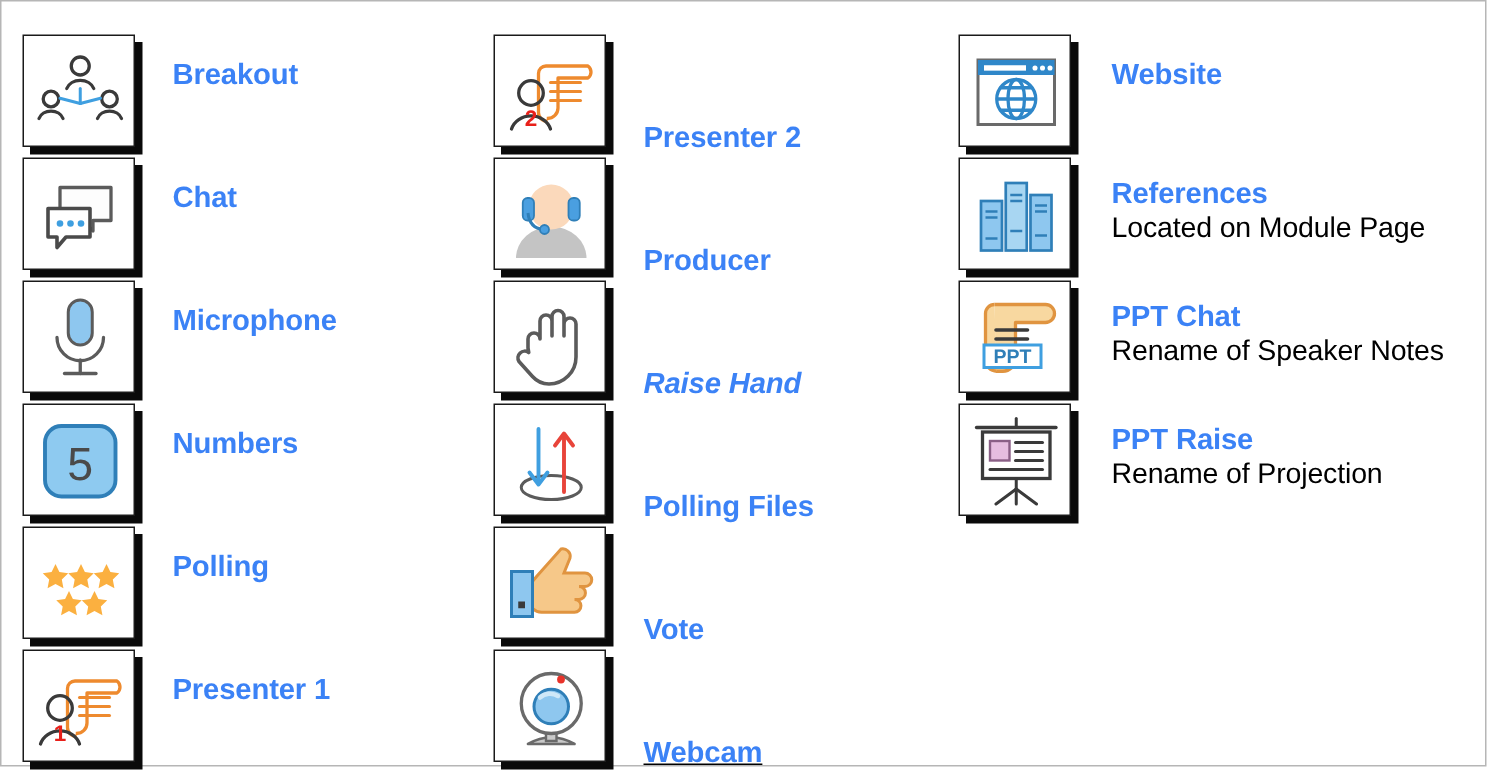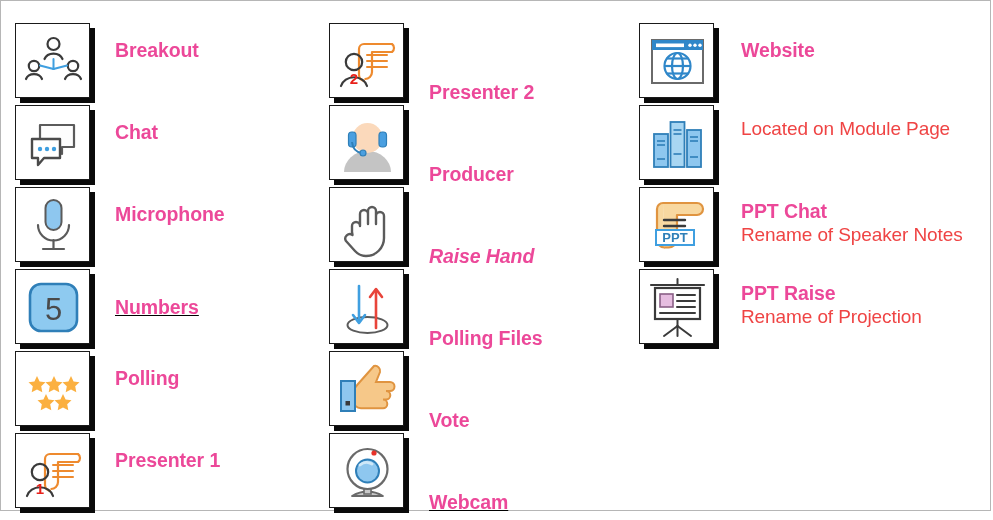--- a/index.html
+++ b/index.html
@@ -43,28 +43,28 @@
     top:0;
     white-space:nowrap;
   }
   #col-0 .label-block{left:100px;}
   #col-1 .label-block{left:100px;margin-top:42px;}
   #col-2 .label-block{left:102px;}
 
   .label-title{
     font-size:19.5px;
     font-weight:bold;
-    color:#ec4899;
+    color:#3b82f6;
     line-height:22px;
     letter-spacing:-0.1px;
   }
   .label-sub{
     font-size:19px;
     font-weight:normal;
-    color:#ef4444;
+    color:#000000;
     line-height:24px;
     letter-spacing:-0.1px;
   }
   .with-sub .label-title{line-height:24px;}
 </style>
 </head>
 <body>
 
 <div id="page">
 
@@ -120,21 +120,21 @@
           <div class="label-title">Microphone</div>
         </div>
       </div>
       <div class="legend-row" style="top: 268px;">
         <div class="icon-box">
           <svg viewBox="0 0 75 75" xmlns="http://www.w3.org/2000/svg">
   <rect x="14" y="14" width="47" height="47" rx="11" fill="#8ecaf0" stroke="#2f7fb8" stroke-width="2.6"></rect>
   <text x="37.5" y="50" text-anchor="middle" font-family="Liberation Sans, sans-serif" font-size="31" fill="#4a4a4a">5</text>
 </svg>
         </div>
-        <div class="label-block" style="top: 27px; text-decoration: underline;">
+        <div class="label-block" style="top: 16px;">
           <div class="label-title">Numbers</div>
         </div>
       </div>
       <div class="legend-row" style="top: 350px;">
         <div class="icon-box">
           <svg viewBox="0 0 75 75" xmlns="http://www.w3.org/2000/svg">
   <g fill="#fbb040">
     <path d="M17 22 l2.6 5.4 5.9 .8 -4.3 4.1 1.1 5.9 -5.3 -2.8 -5.3 2.8 1.1 -5.9 -4.3 -4.1 5.9 -.8 Z" transform="translate(4,2)"></path>
     <path d="M17 22 l2.6 5.4 5.9 .8 -4.3 4.1 1.1 5.9 -5.3 -2.8 -5.3 2.8 1.1 -5.9 -4.3 -4.1 5.9 -.8 Z" transform="translate(21,2)"></path>
     <path d="M17 22 l2.6 5.4 5.9 .8 -4.3 4.1 1.1 5.9 -5.3 -2.8 -5.3 2.8 1.1 -5.9 -4.3 -4.1 5.9 -.8 Z" transform="translate(38,2)"></path>
@@ -308,20 +308,21 @@
               <path d="M33.5 28 H41.5"></path>
     <path d="M50 31 H58"></path>
               <path d="M50 35 H58"></path>
     <path d="M17 53 H25"></path>
               <path d="M33.5 48 H41.5"></path>
               <path d="M50 51 H58"></path>
   </g>
 </svg>
         </div>
         <div class="label-block" style="top: 12px;">
+          <div class="label-title">References</div>
           <div class="label-sub">Located on Module Page</div>
         </div>
       </div>
       <div class="legend-row with-sub" style="top: 186px;">
         <div class="icon-box">
           <svg viewBox="0 0 75 75" xmlns="http://www.w3.org/2000/svg">
   <path d="M23 15 H57 a6 6 0 0 1 0 12 H37 v24 a8.5 8.5 0 0 1 -8.5 8.5 H24" fill="#f8d8a0" stroke="#e09440" stroke-width="2.2" stroke-linejoin="round"></path>
   <path d="M23 15 a6 6 0 0 0 -6 6 v31 a7.5 7.5 0 0 0 7.5 7.5" fill="#f8d8a0" stroke="#e09440" stroke-width="2.2"></path>
   <g stroke="#3a3a3a" stroke-width="2.4" stroke-linecap="round">
               <path d="M24 32 H45"></path>

